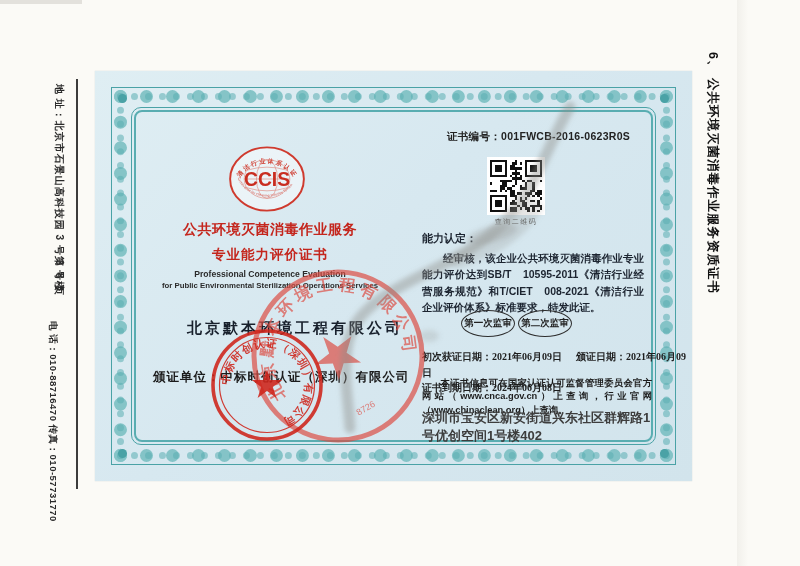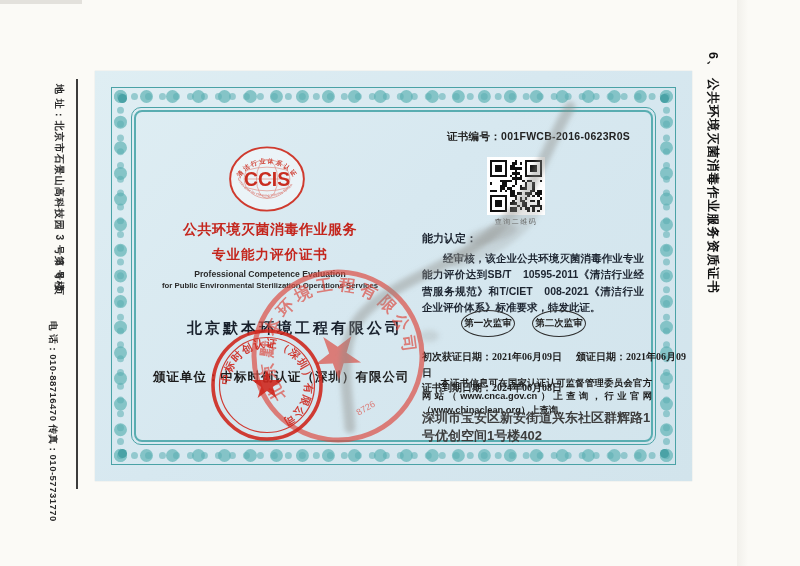--- a/index.html
+++ b/index.html
@@ -46,21 +46,21 @@
   .issuer-line { position:absolute; left:58px; top:298px; font-size:12.5px; font-weight:700;
     letter-spacing:1px; color:#1b1b1b; }
   
   .cert-no { position:absolute; left:352px; top:59px; font-size:10.5px; font-weight:700; color:#222; letter-spacing:.3px; }
   .qr-wrap { position:absolute; left:392px; top:86px; width:58px; text-align:center; }
   .qr-box { width:58px; height:58px; background:#fff; padding:3px; }
   .qr-label { margin-top:2px; font-size:7px; color:#5a5a5a; letter-spacing:1.5px; }
   .cap { position:absolute; left:327px; top:152px; width:222px; color:#1c2430; }
   .cap-h { font-size:11px; font-weight:700; margin-bottom:4px;margin-top:8px; }
   .cap-b { font-size:10.5px; font-weight:700; line-height:1.55; text-indent:2em; text-align:justify; }
-  .badges { position:absolute; left:366px; top:239px; display:flex; gap:17px; }
+  .badges { position:absolute; left:366px; top:239px; display:flex; gap:3px; }
   .badge { width:54px; height:27px; border:1.3px solid #2e2e2e; border-radius:50%;
     display:flex; align-items:center; justify-content:center; font-size:9.5px; font-weight:700; color:#222; }
   .dates { position:absolute; left:327px; top:278px; font-size:10px; font-weight:700; color:#1d1d1d; line-height:1.55;font-family:Liberation Serif, serif; }
   .dates .gap { display:inline-block; width:14px; }
   .note { position:absolute; left:327px; top:306px; width:230px; font-size:9.3px; font-weight:700;
     line-height:1.45; color:#1d1d1d; text-indent:2em; text-align:justify; }
   .sz-addr { position:absolute; left:327px; top:338px; width:240px; font-size:13px; color:#3d3d3d;font-weight:bold; }
   
   .stamps, .ribbon { position:absolute; pointer-events:none; }
   .stamps { left:0; top:0; width:597px; height:410px; }

